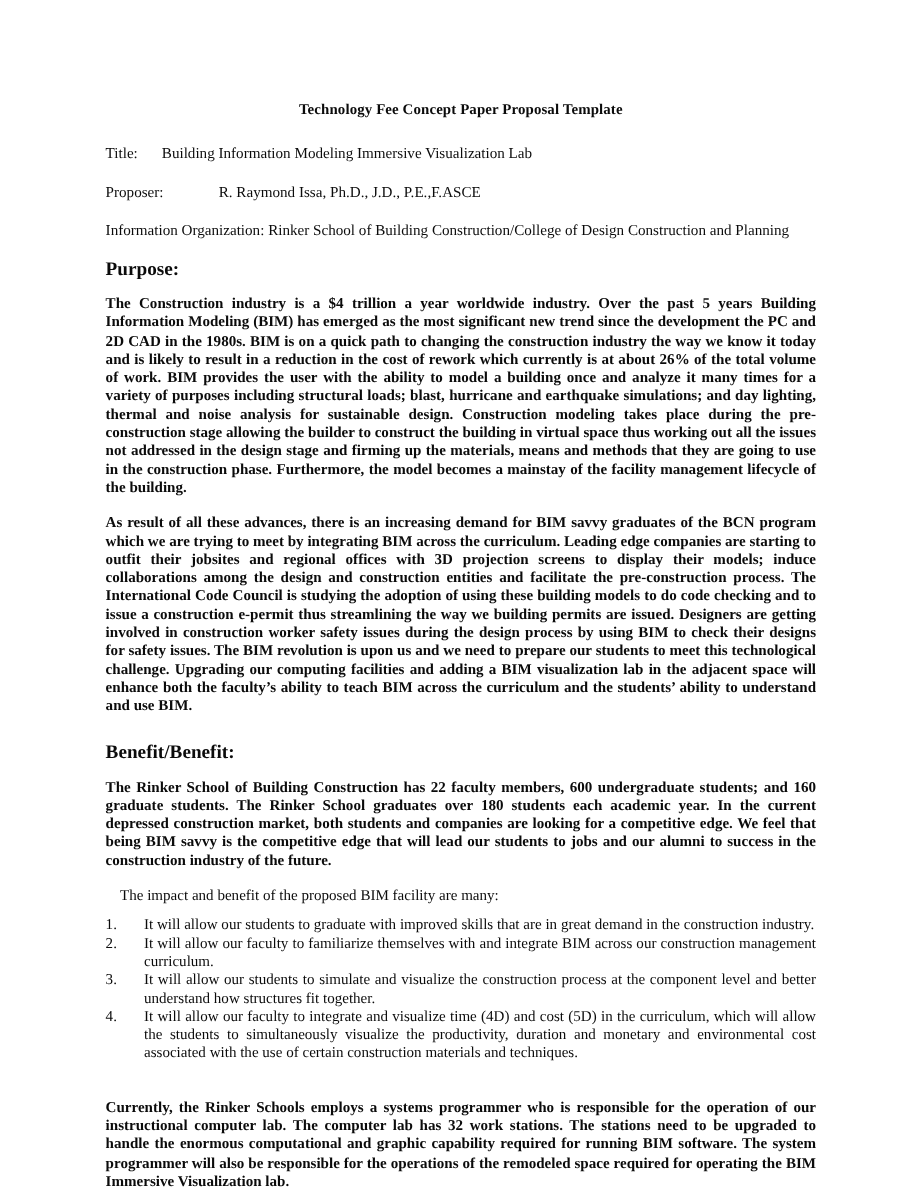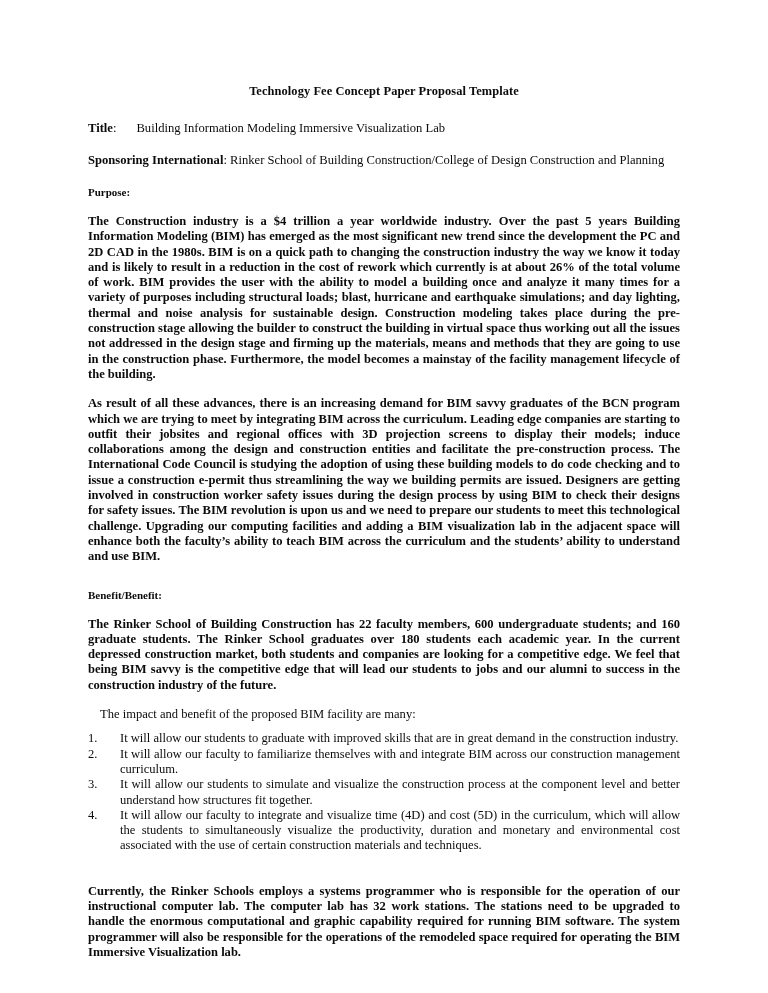--- a/index.html
+++ b/index.html
@@ -30,36 +30,36 @@
     margin: 0 0 22px 0;
     line-height: 15px;
   }
   .field-row {
     font-size: 12.6px;
     line-height: 15px;
     margin: 0 0 17px 0;
     white-space: nowrap;
   }
   .field-label {
-    font-weight: bold;
+    font-weight: normal;
   }
   .field-gap-title {
     display: inline-block;
     width: 20px;
   }
   .field-gap-proposer {
     display: inline-block;
     width: 46px;
   }
   .field-value {
     font-weight: normal;
     font-family: Liberation Serif, serif;
   }
   .section-head {
-    font-size: 11px;
+    font-size: 16px;
     font-weight: bold;
     line-height: 15px;
     margin: 0 0 14px 0;
   }
   .section-head .colon {
     font-weight: bold;
   }
   p.body {
     font-size: 12.55px;
     line-height: 15.3px;
@@ -104,23 +104,26 @@
 <body>
 
 <div class="page">
 
   <h1 class="doc-title">Technology Fee Concept Paper Proposal Template</h1>
 
   <div class="field-row">
     <span class="field-label">Title</span><span class="field-label-colon">:</span><span class="field-gap-title"></span><span class="field-value">Building Information Modeling Immersive Visualization Lab</span>
   </div>
 
+  <div class="field-row">
+    <span class="field-label">Proposer</span><span class="field-label-colon">:</span><span class="field-gap-proposer"></span><span class="field-value">R. Raymond Issa, Ph.D., J.D., P.E.,F.ASCE</span>
+  </div>
 
   <div class="field-row">
-    <span class="field-label">Sponsoring International</span><span class="field-label-colon">:</span><span class="field-value"> Rinker School of Building Construction/College of Design Construction and Planning</span>
+    <span class="field-label">Information Organization</span><span class="field-label-colon">:</span><span class="field-value"> Rinker School of Building Construction/College of Design Construction and Planning</span>
   </div>
 
   <div class="section-head">
     <span>Purpose</span><span class="colon">:</span>
   </div>
 
   <p class="body">The Construction industry is a $4 trillion a year worldwide industry. Over the past 5 years Building Information Modeling (BIM) has emerged as the most significant new trend since the development the PC and 2D CAD in the 1980s.  BIM is on a quick path to changing the construction industry the way we know it today and is likely to result in a reduction in the cost of rework which currently is at about 26% of the total volume of work. BIM provides the user with the ability to model a building once and analyze it many times for a variety of purposes including structural loads; blast, hurricane and earthquake simulations; and day lighting, thermal and noise analysis for sustainable design. Construction modeling takes place during the pre-construction stage allowing the builder to construct the building in virtual space thus working out all the issues not addressed in the design stage and firming up the materials, means and methods that they are going to use in the construction phase. Furthermore, the model becomes a mainstay of the facility management lifecycle of the building.</p>
 
   <p class="body">As result of all these advances, there is an increasing demand for BIM savvy graduates of the BCN program which we are trying to meet by integrating BIM across the curriculum. Leading edge companies are starting to outfit their jobsites and regional offices with 3D projection screens to display their models; induce collaborations among the design and construction entities and facilitate the pre-construction process. The International Code Council is studying the adoption of using these building models to do code checking and to issue a construction e-permit thus streamlining the way we building permits are issued. Designers are getting involved in construction worker safety issues during the design process by using BIM to check their designs for safety issues. The BIM revolution is upon us and we need to prepare our students to meet this technological challenge. Upgrading our computing facilities and adding a BIM visualization lab in the adjacent space will enhance both the faculty’s ability to teach BIM across the curriculum and the students’ ability to understand and use BIM.</p>
 

